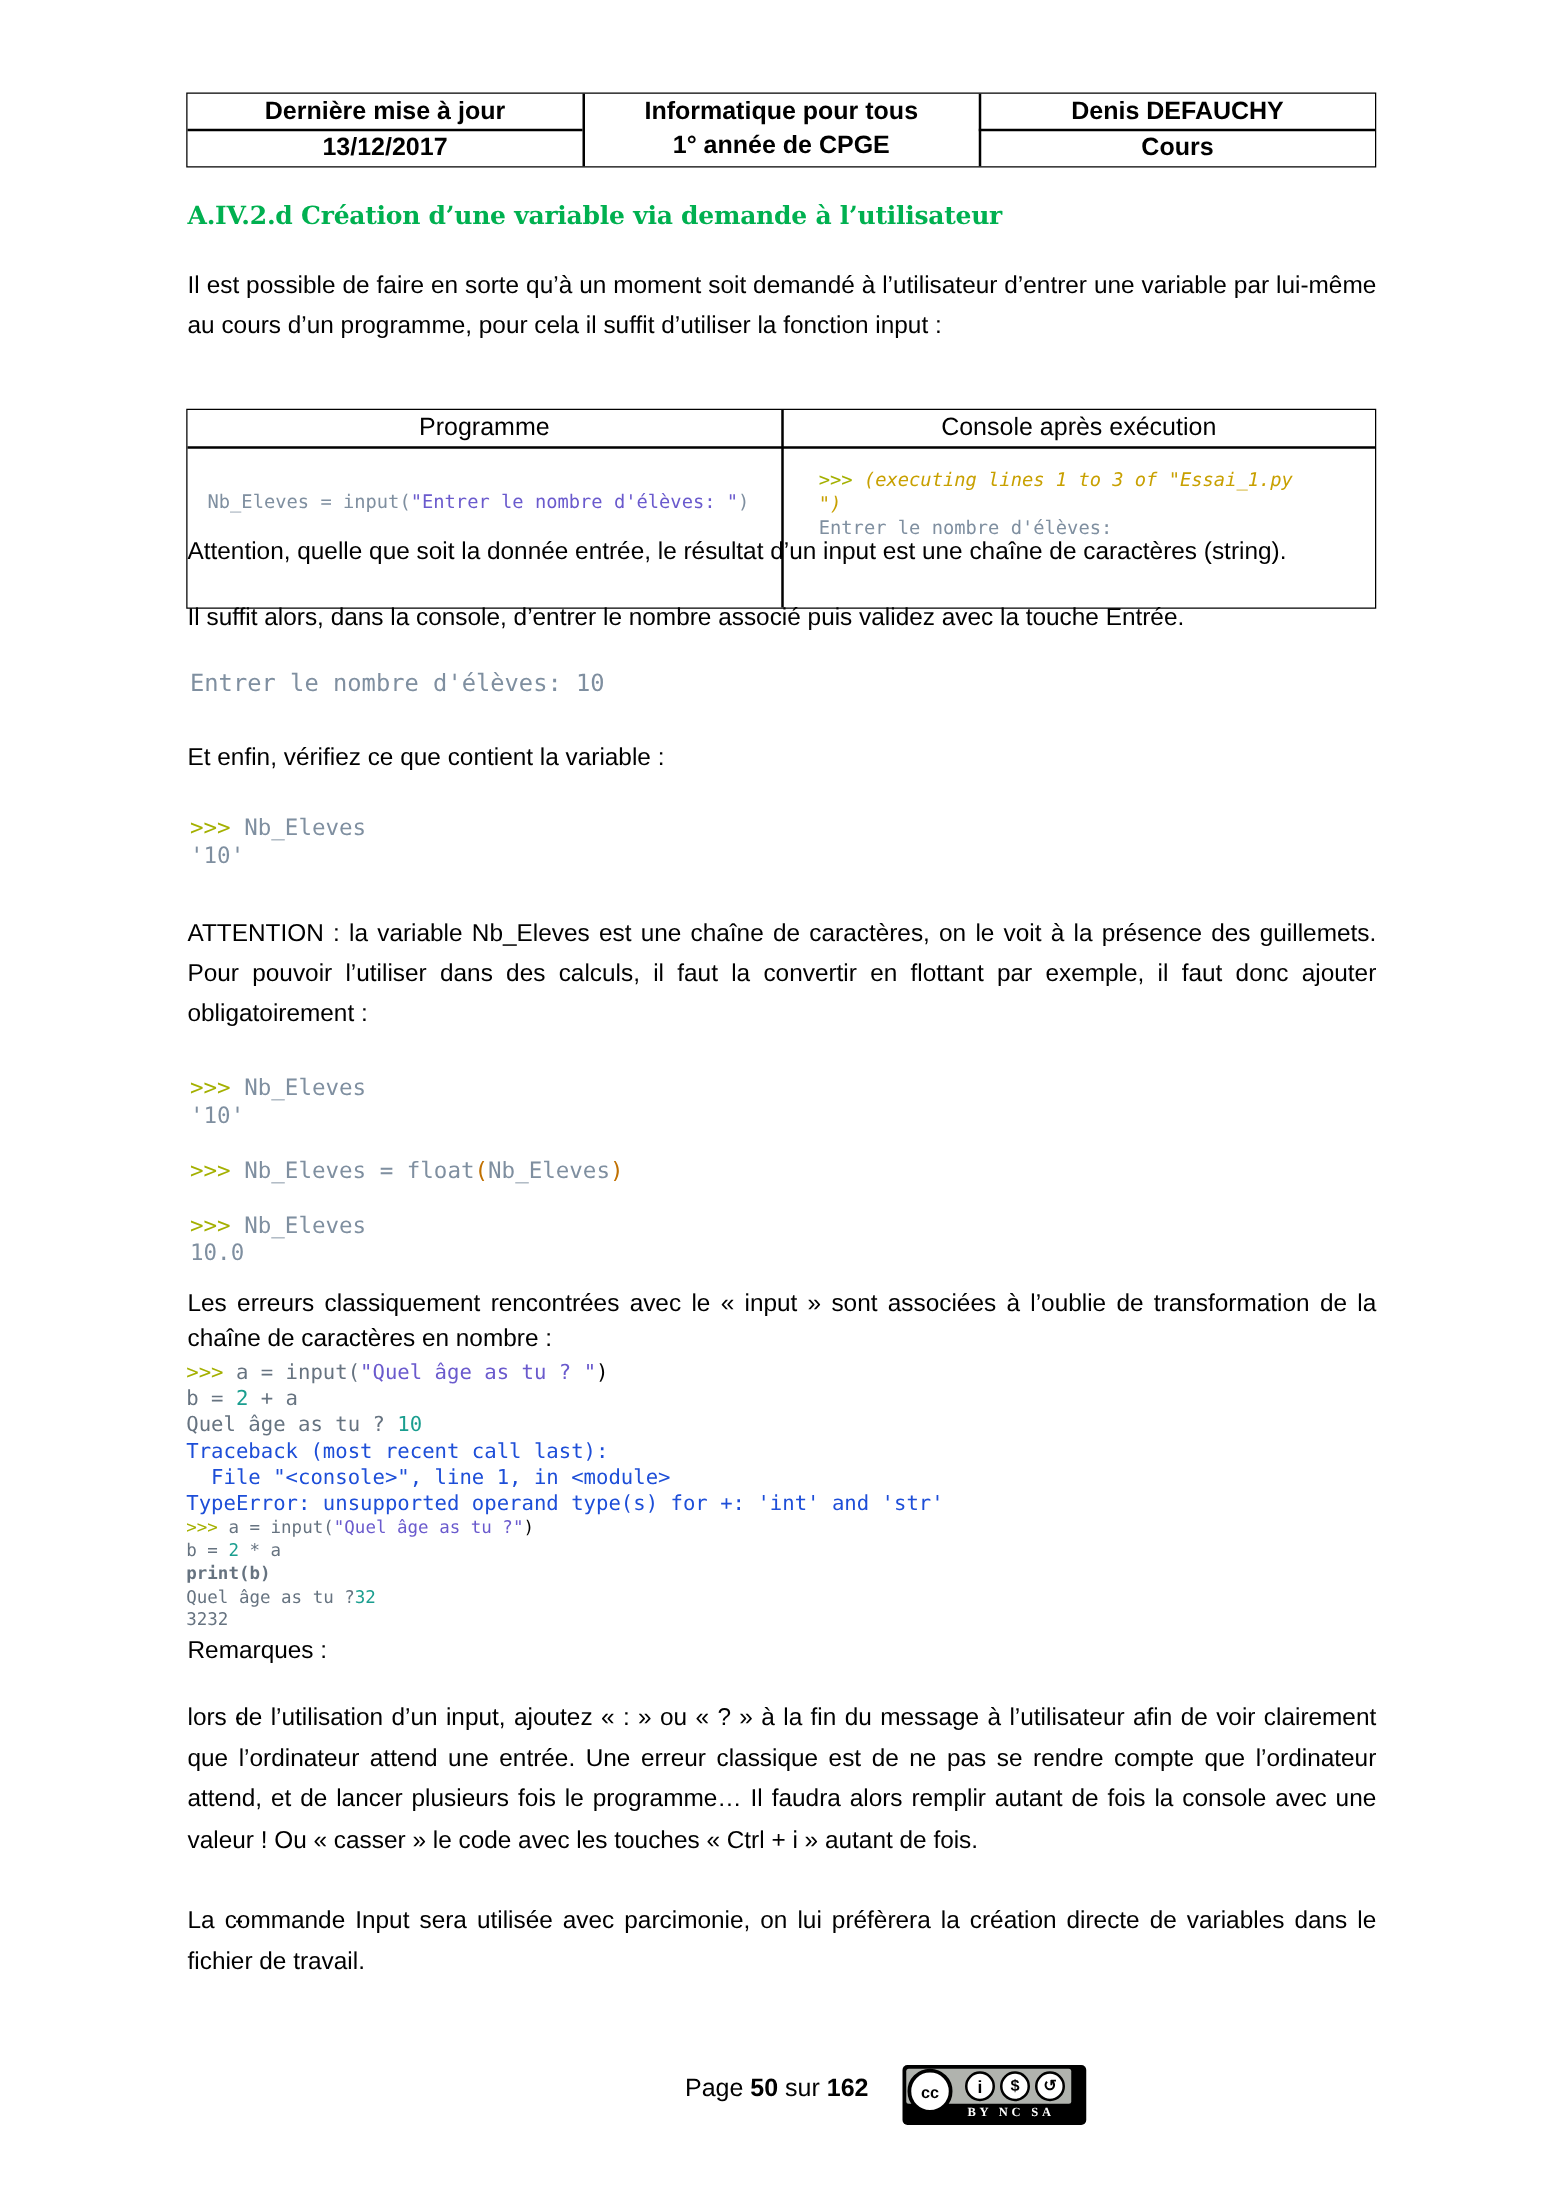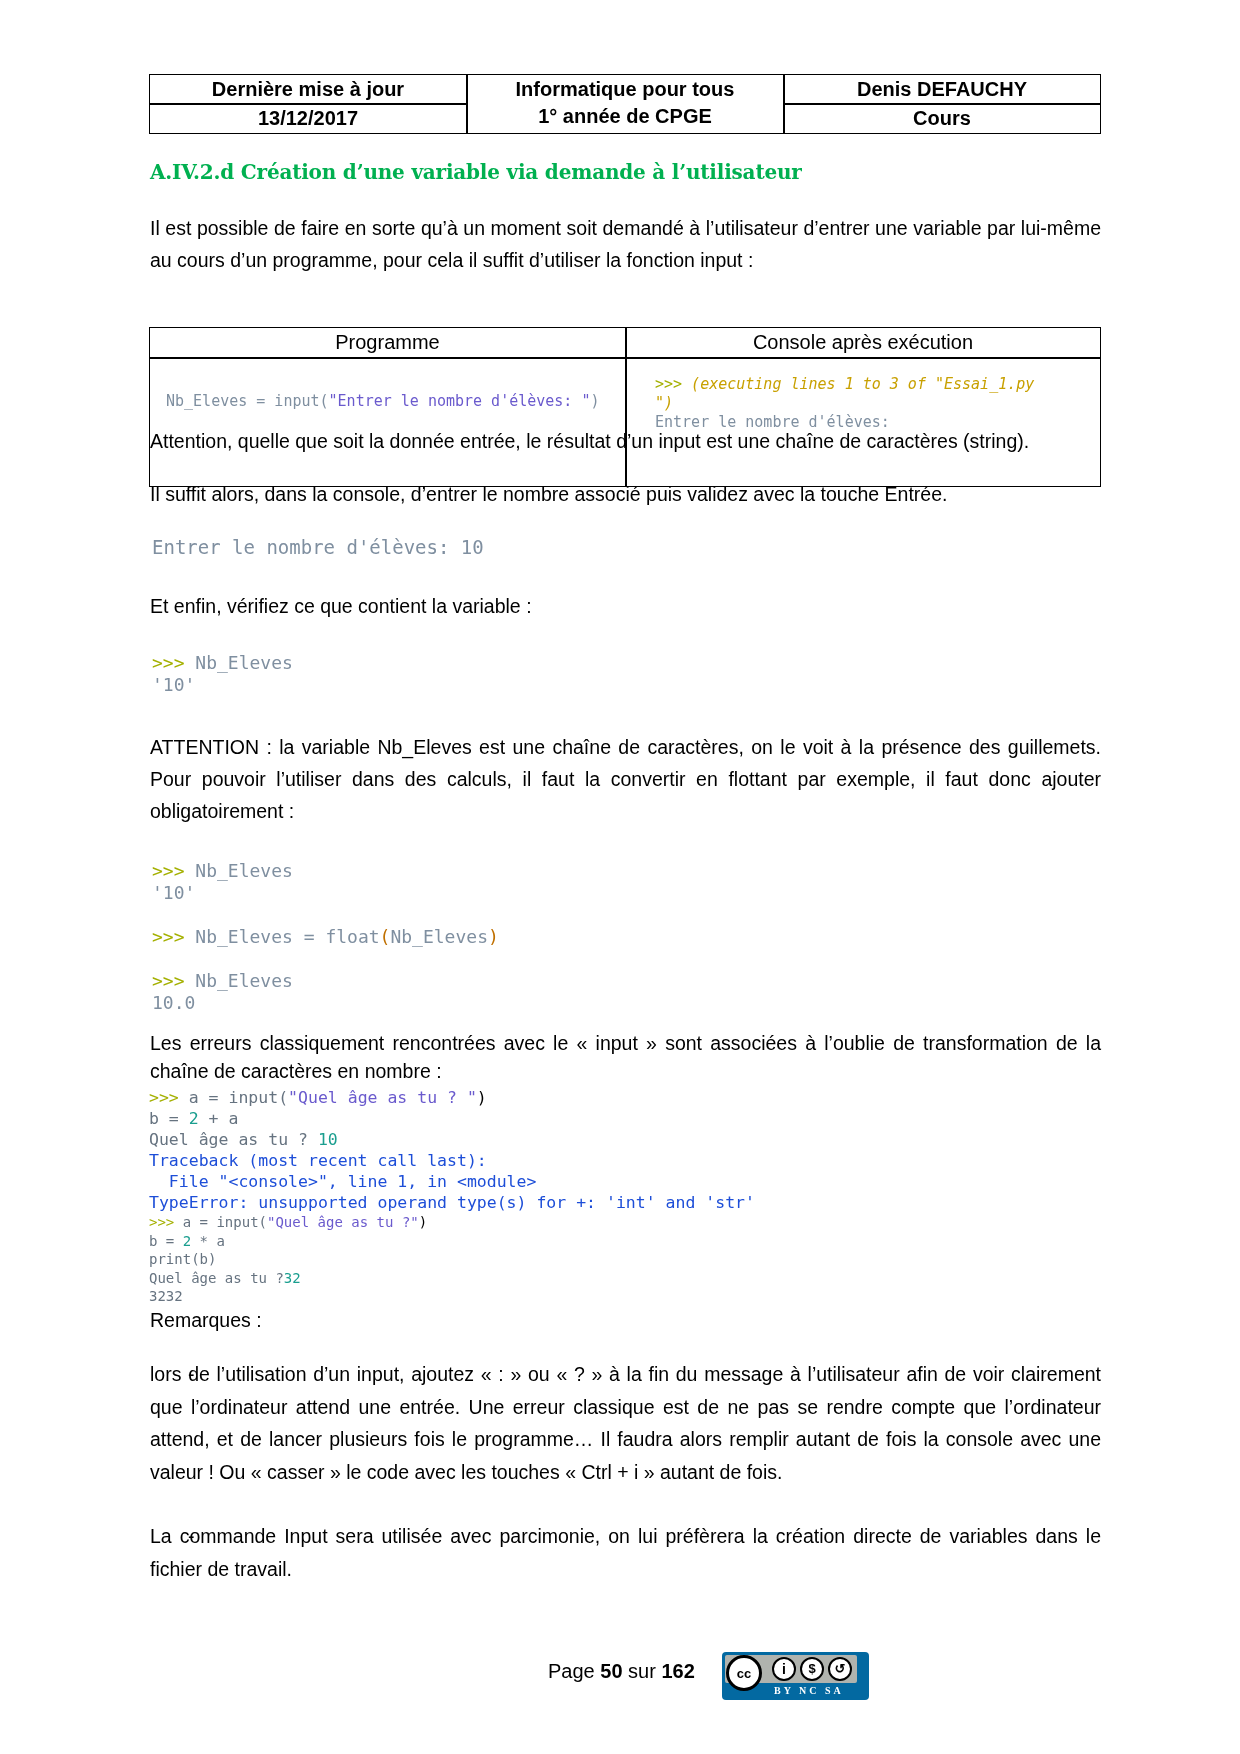--- a/index.html
+++ b/index.html
@@ -19,21 +19,21 @@
   .str { color: #6a5acd; }
   .num { color: #1a9e8f; }
   .err { color: #1d4ed8; }
   .gold { color: #c8a000; font-style: italic; }
   .paren { color: #c07000; }
   .console-block { font-family: "DejaVu Sans Mono", monospace; white-space: pre; }
   .list-item { position: absolute; left: 150px; width: 951px; font-size: 19.5px; line-height: 32.5px; }
   .list-item .dash { position: absolute; left: 38px; top: 0; }
   .list-item .txt { text-align: justify; }
   .footer { position: absolute; top: 1660px; left: 548px; font-size: 20px; }
-  .cc { position: absolute; left: 722px; top: 1652px; width: 147px; height: 48px; background: #0369a1; border-radius: 4px; }
+  .cc { position: absolute; left: 722px; top: 1652px; width: 147px; height: 48px; background: #000000; border-radius: 4px; }
 </style>
 </head>
 <body>
 
 <div class="hdr">
   <div class="vline" style="left:316px"></div>
   <div class="vline" style="left:633px"></div>
   <div class="hline" style="left:0;width:316px;top:28px"></div>
   <div class="hline" style="left:633px;right:0;top:28px"></div>
   <div class="cell" style="left:0;width:316px;top:0;height:29px">Dernière mise à jour</div>
@@ -83,21 +83,21 @@
 
 <div class="abs console-block" style="left:149px;top:1087px;font-size:16.5px;line-height:21px;color:#667380"><span class="prompt">&gt;&gt;&gt;</span><span> a = input(</span><span class="str">"Quel âge as tu ? "</span><span style="color:#000">)</span>
 <span>b = </span><span class="num">2</span><span> + a</span>
 <span>Quel âge as tu ? </span><span class="num">10</span>
 <span class="err">Traceback (most recent call last):</span>
 <span class="err">  File "&lt;console&gt;", line 1, in &lt;module&gt;</span>
 <span class="err">TypeError: unsupported operand type(s) for +: 'int' and 'str'</span></div>
 
 <div class="abs console-block" style="left:149px;top:1213px;font-size:14px;line-height:18.5px;color:#667380"><span class="prompt">&gt;&gt;&gt;</span><span> a = input(</span><span class="str">"Quel âge as tu ?"</span><span style="color:#000">)</span>
 <span>b = </span><span class="num">2</span><span> * a</span>
-<span style="font-weight:normal">print(b)</span>
+<span style="font-weight:bold">print(b)</span>
 <span>Quel âge as tu ?</span><span class="num">32</span>
 <span>3232</span></div>
 
 <div class="para" style="top:1304px">Remarques :</div>
 
 <div class="list-item" style="top:1358px">
   <span class="dash">-</span>
   <div class="txt">lors de l’utilisation d’un input, ajoutez « : » ou « ? » à la fin du message à l’utilisateur afin de voir clairement que l’ordinateur attend une entrée. Une erreur classique est de ne pas se rendre compte que l’ordinateur attend, et de lancer plusieurs fois le programme… Il faudra alors remplir autant de fois la console avec une valeur ! Ou « casser » le code avec les touches « Ctrl + i » autant de fois.</div>
 </div>
 <div class="list-item" style="top:1520px">

